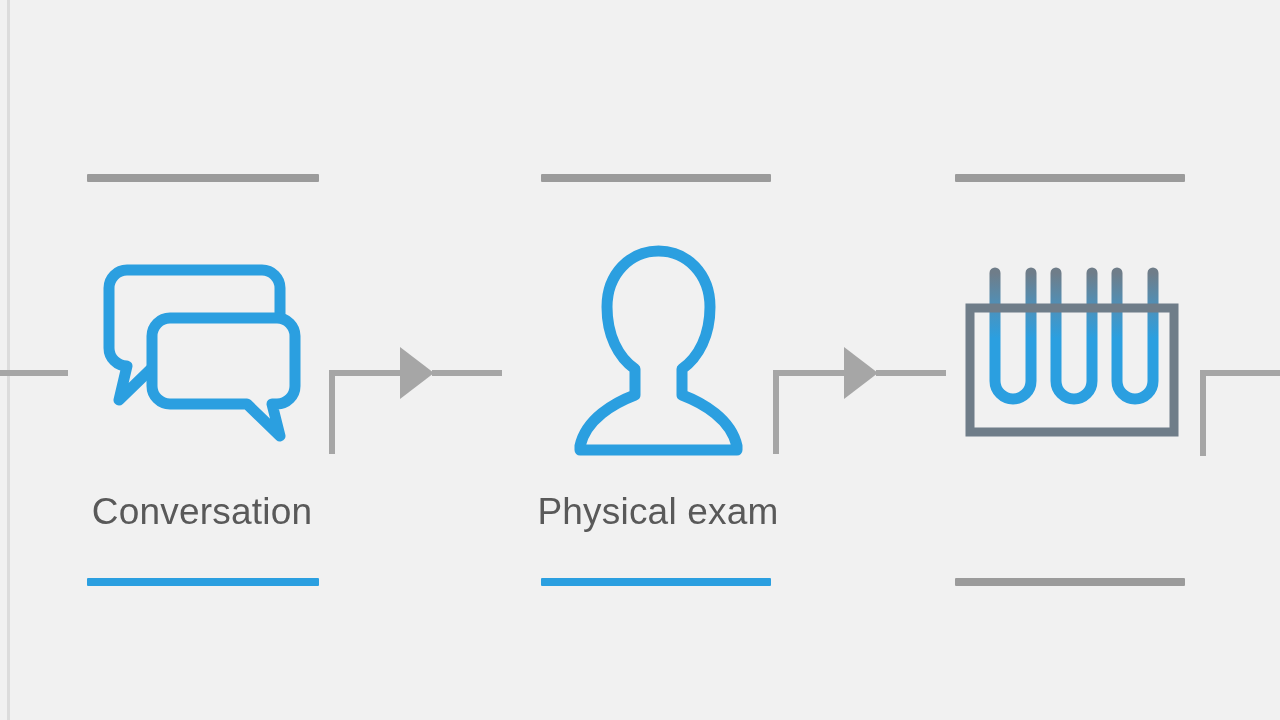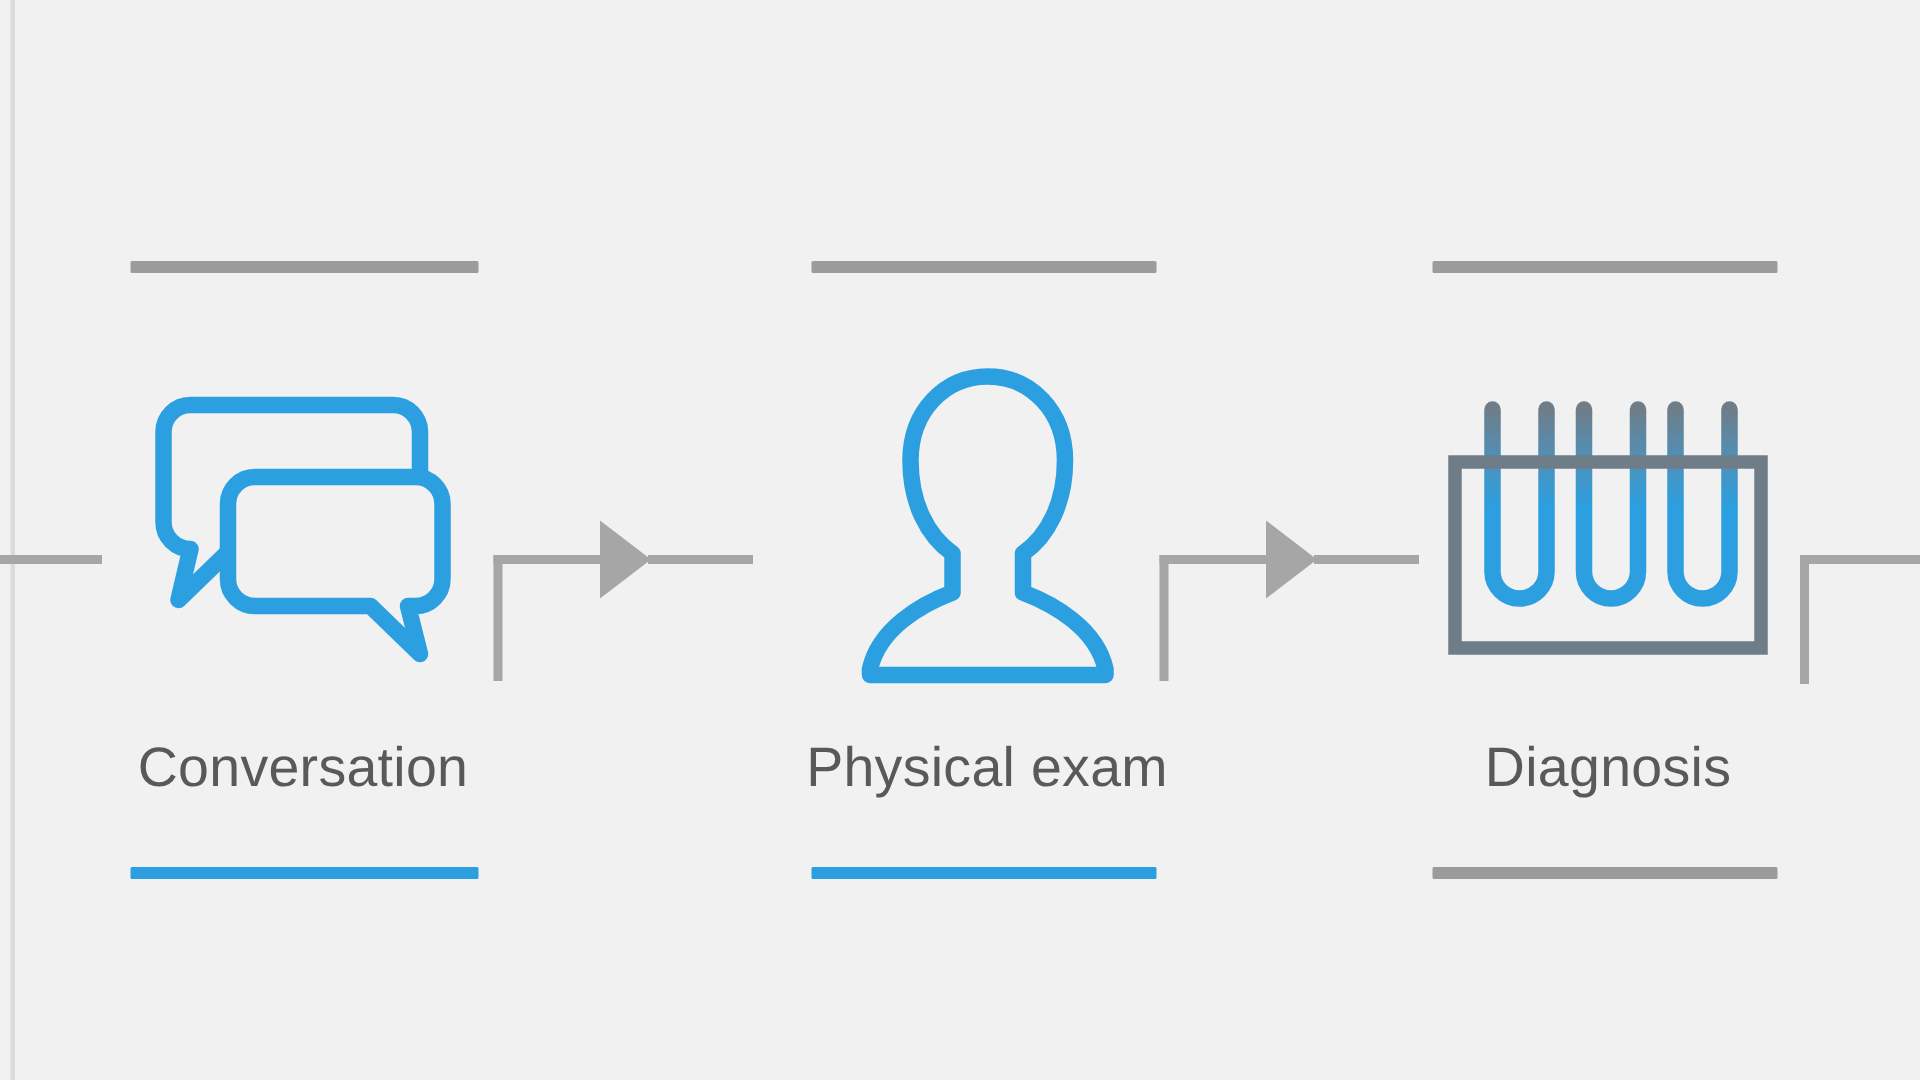--- a/index.html
+++ b/index.html
@@ -208,18 +208,17 @@
         <g>
           <path d="M150 14 H198" stroke="url(#tubeFade)" stroke-width="11" stroke-linecap="round" fill="none"></path>
           <path d="M156 14 V122 a18 18 0 0 0 36 0 V14" fill="none" stroke="url(#tubeFade)" stroke-width="11" stroke-linejoin="round" stroke-linecap="round"></path>
         </g>
 
         <path d="M9 49 H213 V173 H9 Z" fill="none" stroke="#6f7d89" stroke-width="9" stroke-linejoin="miter"></path>
         <path d="M13 53 H209" stroke="#6f7d89" stroke-width="0" fill="none"></path>
       </svg>
     </div>
 
-    <div class="step-label">Diagnosis</div>
 
     <div class="rule-bottom bar-inactive"></div>
   </div>
 
 </div>
 
 </body></html>

